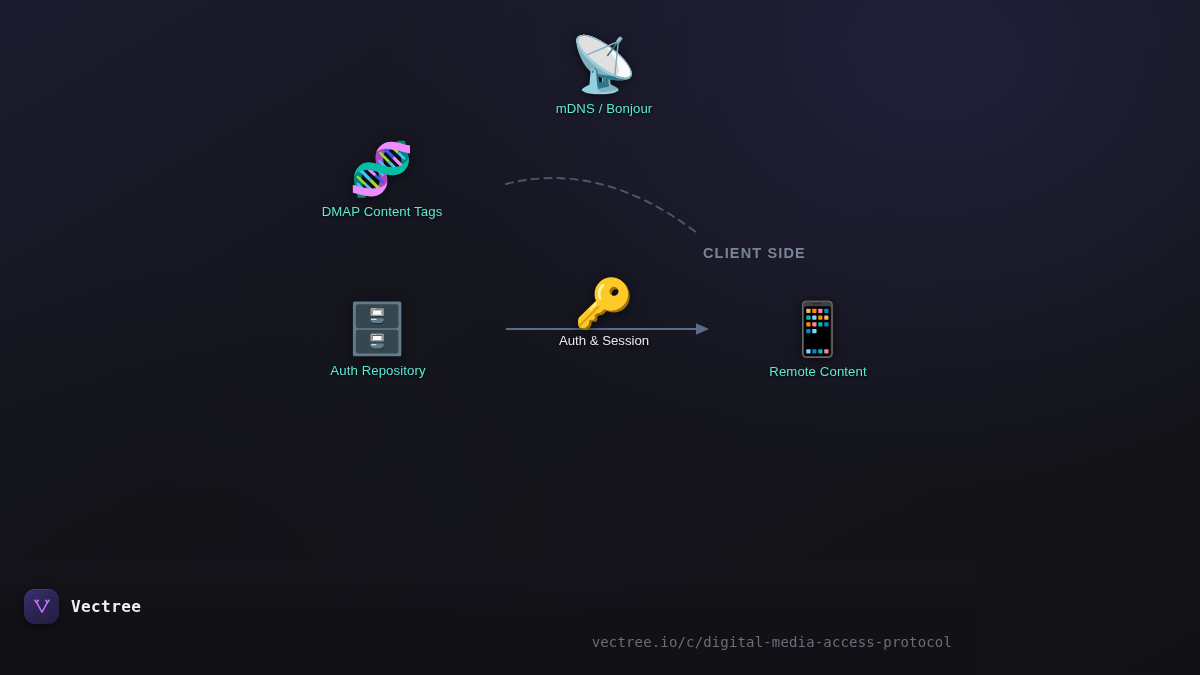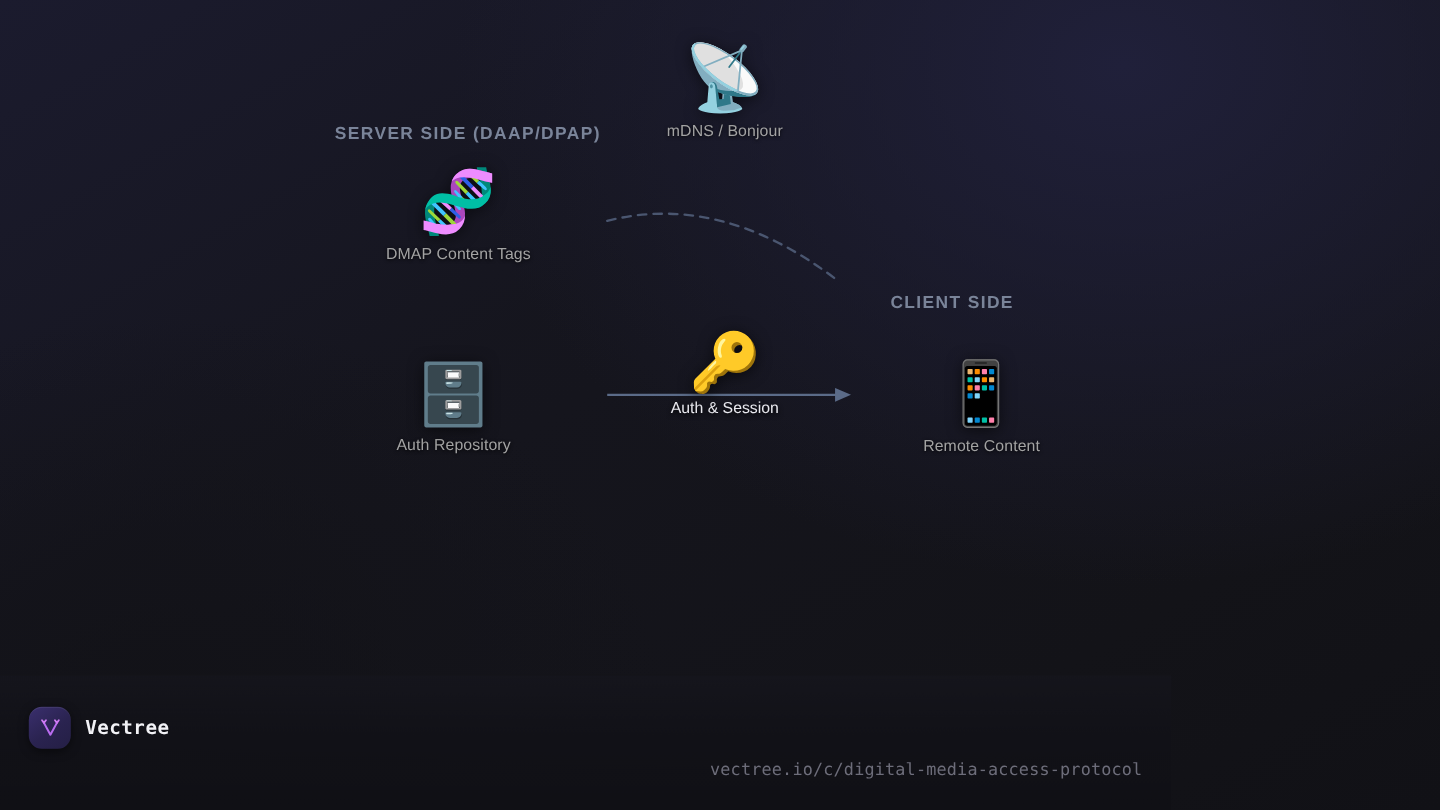--- a/index.html
+++ b/index.html
@@ -37,41 +37,41 @@
   .zone-label {
     position:absolute;
     font-size:14.5px;
     font-weight:bold;
     letter-spacing:1.15px;
     color:#7a8499;
     white-space:nowrap;
     text-transform:uppercase;
   }
   #zone-server { left:279px; top:104px; }
-  #zone-client { left:703px; top:245px;margin-left:39px; }
+  #zone-client { left:703px; top:245px; }
 
   
   .node {
     position:absolute;
     display:flex;
     flex-direction:column;
     align-items:center;
     transform:translate(-50%, -50%);
     white-space:nowrap;
   }
   .node .glyph {
     font-family:"DejaVu Sans", sans-serif;
     line-height:1;
     display:block;
     filter:drop-shadow(0 2px 6px rgba(0,0,0,0.55));
   }
   .node .caption {
     margin-top:9px;
     font-size:13.2px;
-    color:#a3a3a3;
+    color:#5eead4;
     letter-spacing:0.1px;
     text-shadow:0 1px 3px rgba(0,0,0,0.85);
   }
 
   #node-mdns        { left:604px; top:77px;  }
   #node-mdns .glyph { font-size:54px; }
   #node-dmap        { left:382px; top:181px; }
   #node-dmap .glyph { font-size:52px; }
   #node-repo        { left:378px; top:341px; }
   #node-repo .glyph { font-size:50px; }
@@ -162,21 +162,20 @@
       <marker id="arrowhead" markerWidth="7" markerHeight="7" refX="0.6" refY="3" orient="auto" markerUnits="strokeWidth">
         <path d="M0,0 L7,3 L0,6 Z" fill="#5b6b88"></path>
       </marker>
     </defs>
 
     <path d="M 506,184 Q 601,160 697,233" fill="none" stroke="#4a5670" stroke-width="2" stroke-dasharray="7 6" stroke-linecap="round"></path>
 
     <line x1="506" y1="329" x2="697" y2="329" stroke="#5b6b88" stroke-width="1.9" marker-end="url(#arrowhead)"></line>
   </svg>
 
-  <div id="zone-server" class="zone-label">SERVER SIDE (DAAP/DPAP)</div>
 
   <div id="zone-client" class="zone-label">CLIENT SIDE</div>
 
   <div id="node-mdns" class="node">
     <span class="glyph">📡</span>
     <span class="caption">mDNS / Bonjour</span>
   </div>
 
   <div id="node-dmap" class="node">
     <span class="glyph">🧬</span>

